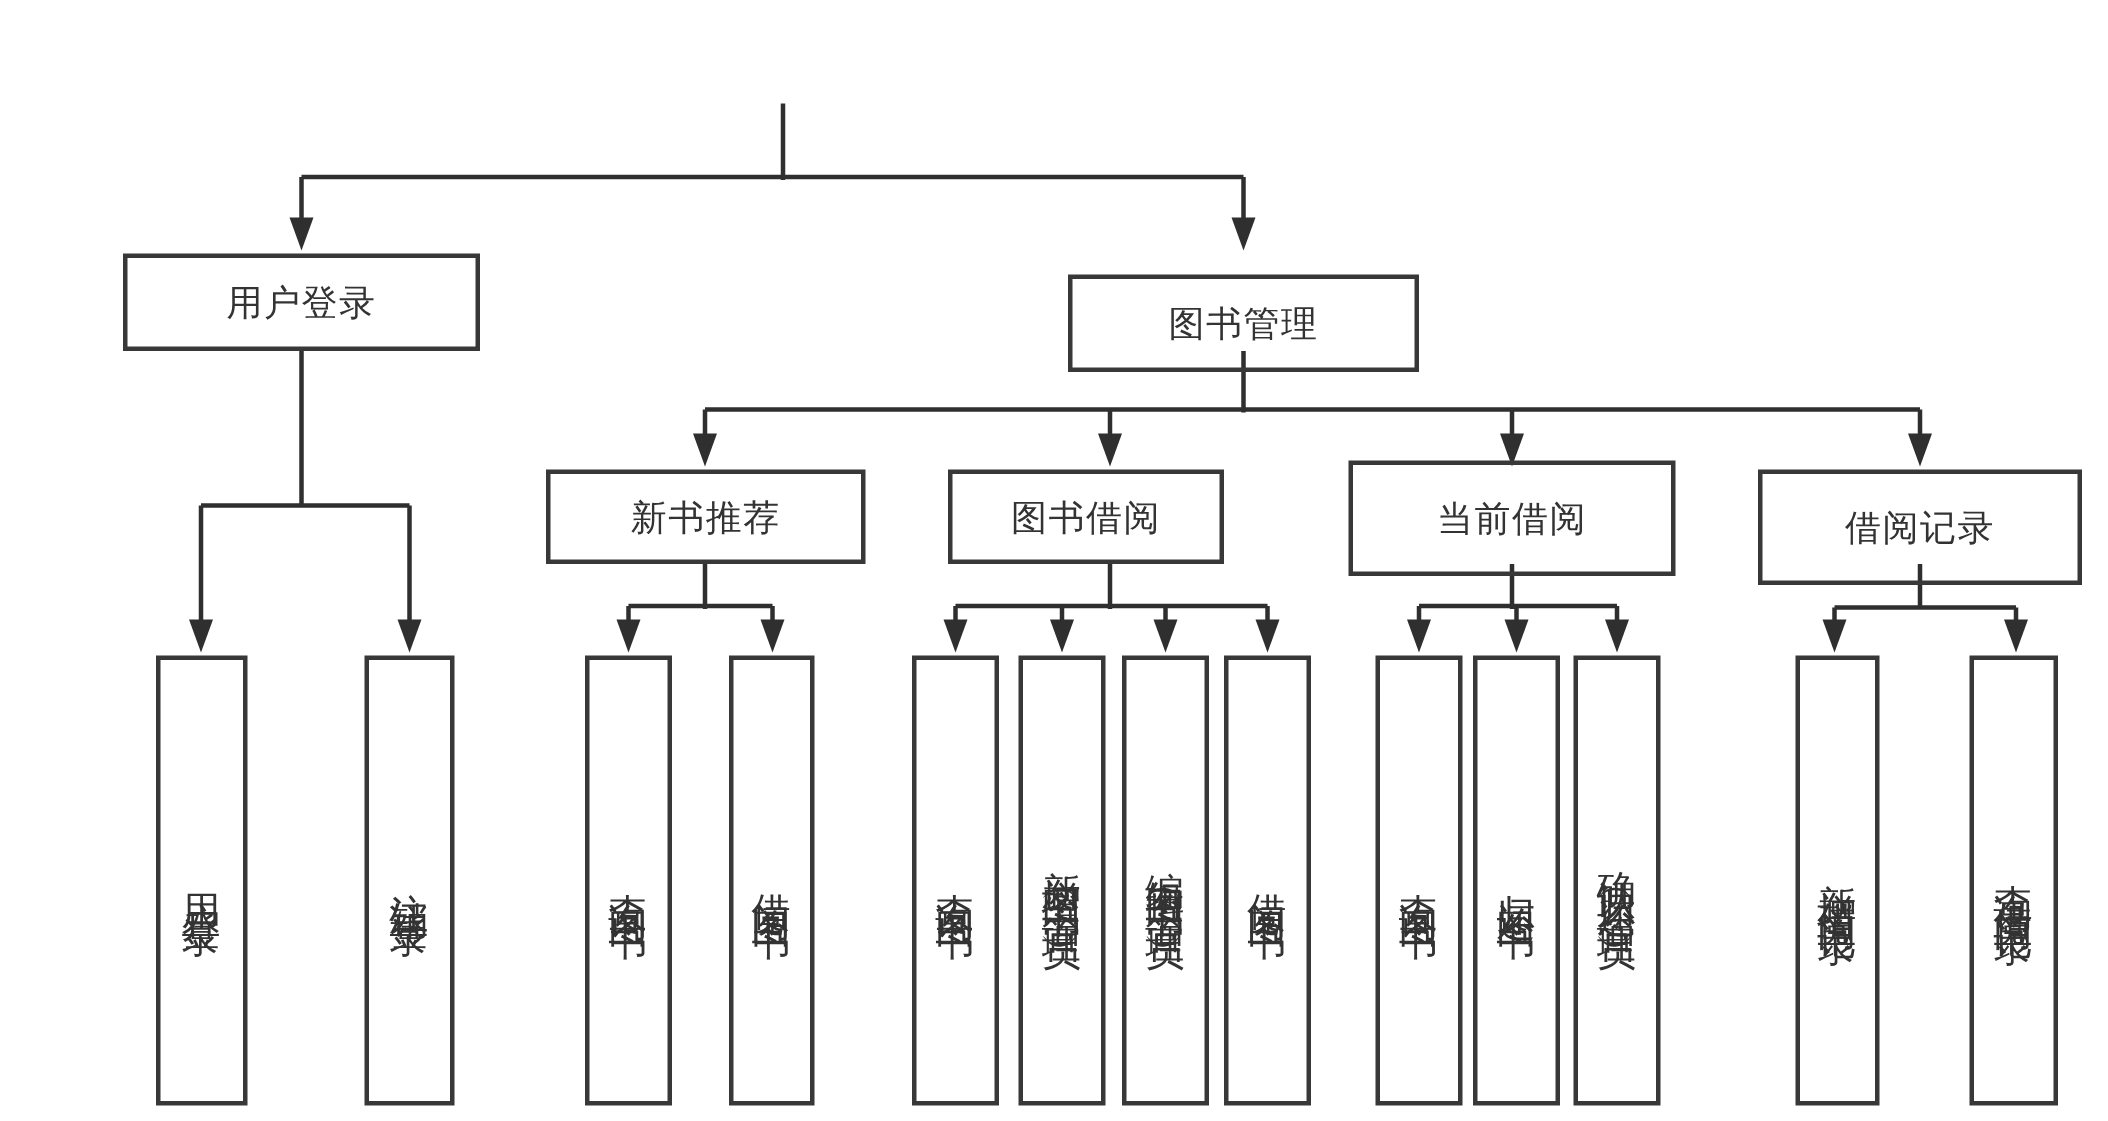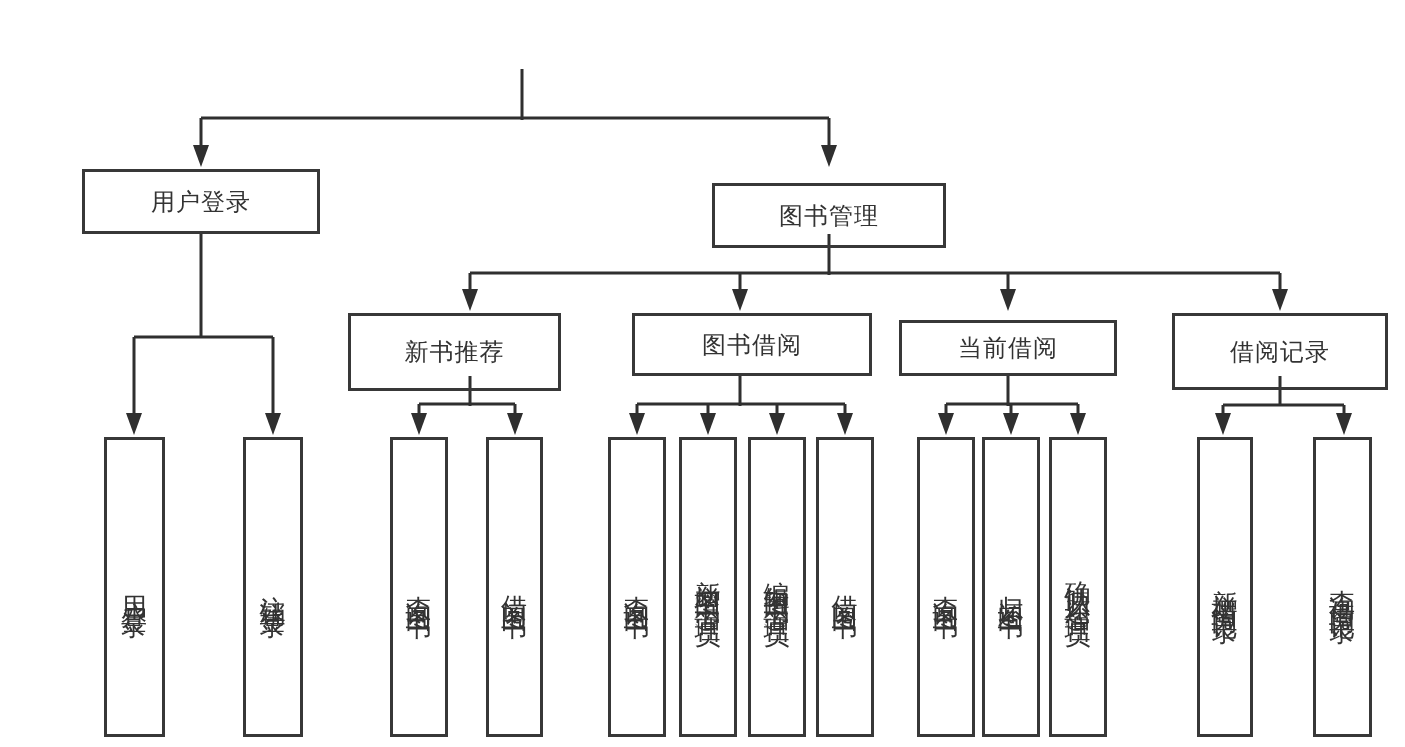--- a/index.html
+++ b/index.html
@@ -130,23 +130,23 @@
       <polygon points="1215,413 1231,413 1223,435"></polygon>
       <polygon points="1336,413 1352,413 1344,435"></polygon>
     </g>
   </svg>
 
 
 
   <div class="node h" style="left:82px;top:169px;width:238px;height:65px">用户登录</div>
   <div class="node h" style="left:712px;top:183px;width:234px;height:65px">图书管理</div>
 
-  <div class="node h" style="left:348px;top:313px;width:213px;height:78px">新书推荐</div>
-  <div class="node h" style="left:632px;top:313px;width:240px;height:63px">图书借阅</div>
-  <div class="node h" style="left:899px;top:320px;width:218px;height:56px">当前借阅</div>
+  <div class="node h" style="left:364px;top:313px;width:213px;height:63px">新书推荐</div>
+  <div class="node h" style="left:632px;top:313px;width:184px;height:63px">图书借阅</div>
+  <div class="node h" style="left:899px;top:307px;width:218px;height:77px">当前借阅</div>
   <div class="node h" style="left:1172px;top:313px;width:216px;height:77px">借阅记录</div>
 
   <div class="node v" style="left:104px;top:437px;width:61px;height:300px">
     <span class="vtext">用户登录</span>
   </div>
   <div class="node v" style="left:243px;top:437px;width:60px;height:300px">
     <span class="vtext">注销登录</span>
   </div>
 
   <div class="node v" style="left:390px;top:437px;width:58px;height:300px">

